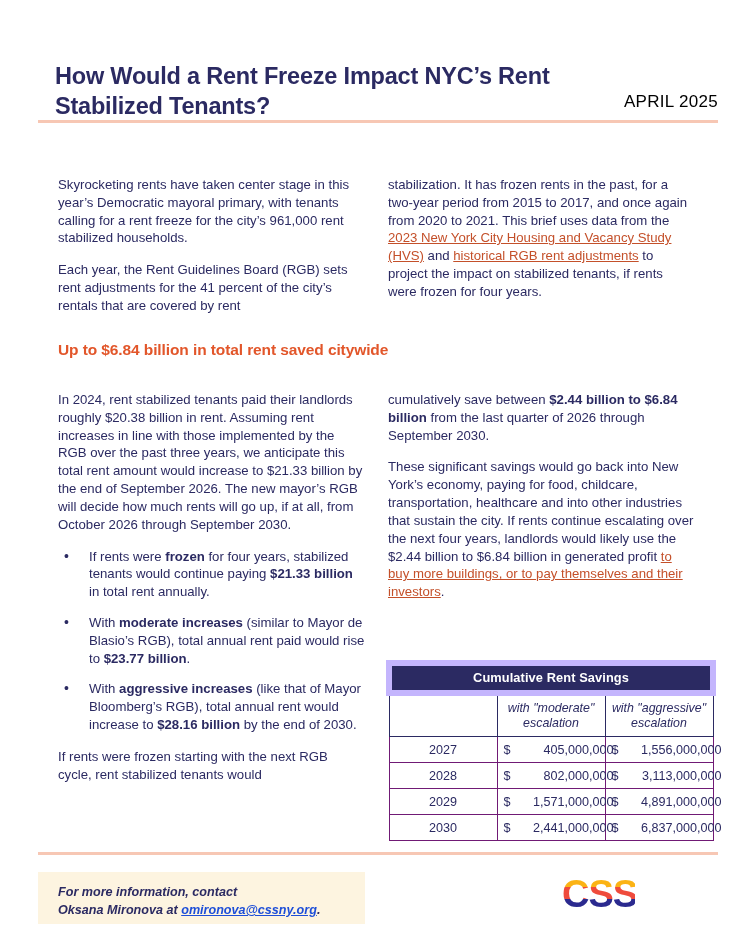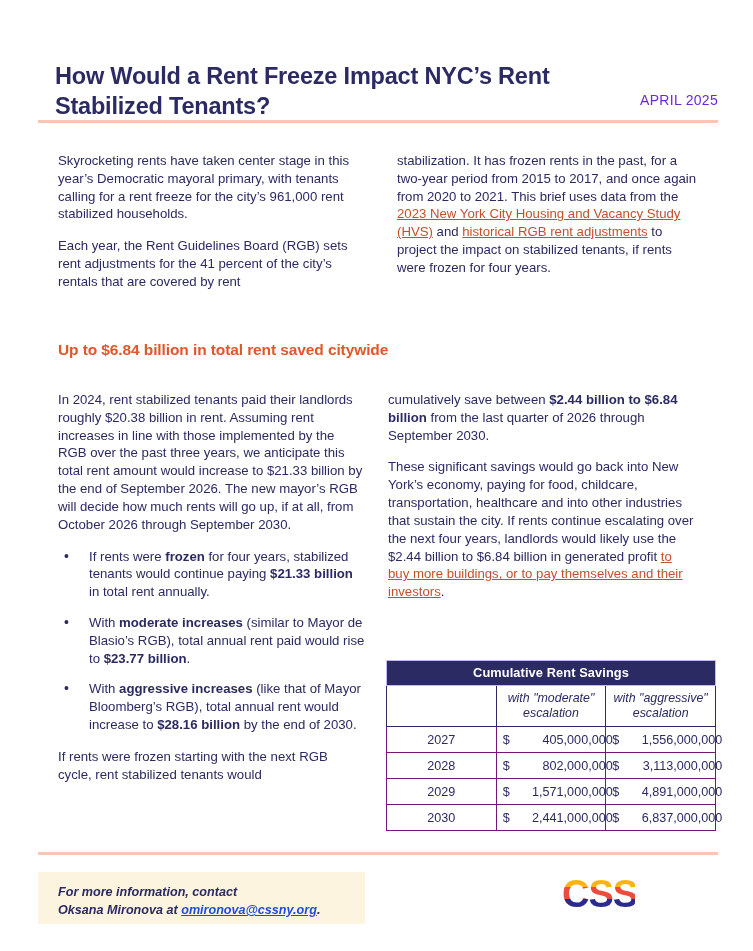--- a/index.html
+++ b/index.html
@@ -34,40 +34,41 @@
     line-height: 1.29;
     letter-spacing: -0.2px;
     color: #2b2a62;
     margin: 17px;
     width: 520px;
   }
   .date-label {
     position: absolute;
     right: 0px;
     top: 48px;
-    font-size: 14px;
+    font-size: 17px;
     font-weight: normal;
     letter-spacing: 0.3px;
-    color: #6d28d9;
+    color: #000000;
   }
   .rule {
     position: absolute;
     left: 38px;
     width: 680px;
     height: 3px;
     background: #f7c7b4;
   }
   .rule-top { top: 120px; }
   .rule-bottom { top: 852px; }
 
   
   .cols {
     position: absolute;
     display: flex;
-    gap: 9px;
+    gap: 0px;
+    margin-top: 24px;
   }
   .col {
     width: 307px;
   }
   .col.left  { margin-right: 23px; }
 
   p.body {
     font-size: 13.2px;
     line-height: 1.35;
     margin: 0 0 14px 0;
@@ -146,21 +147,21 @@
     color: #2b2a62;
   }
   table.rent-table th.title-cell {
     background: #2b2a62;
     color: #ffffff;
     font-weight: bold;
     font-size: 12.8px;
     text-align: center;
     padding: 4px 0 5px 0;
     letter-spacing: 0.1px;
-    border: 1px solid #c4b5fd;
+    border: 6px solid #c4b5fd;
   }
   table.rent-table th.sub {
     font-style: italic;
     font-weight: normal;
     text-align: center;
     padding: 5px 4px 6px 4px;
     border: 1px solid #2b2a62;
     line-height: 1.18;
     font-size: 12.4px;
   }

